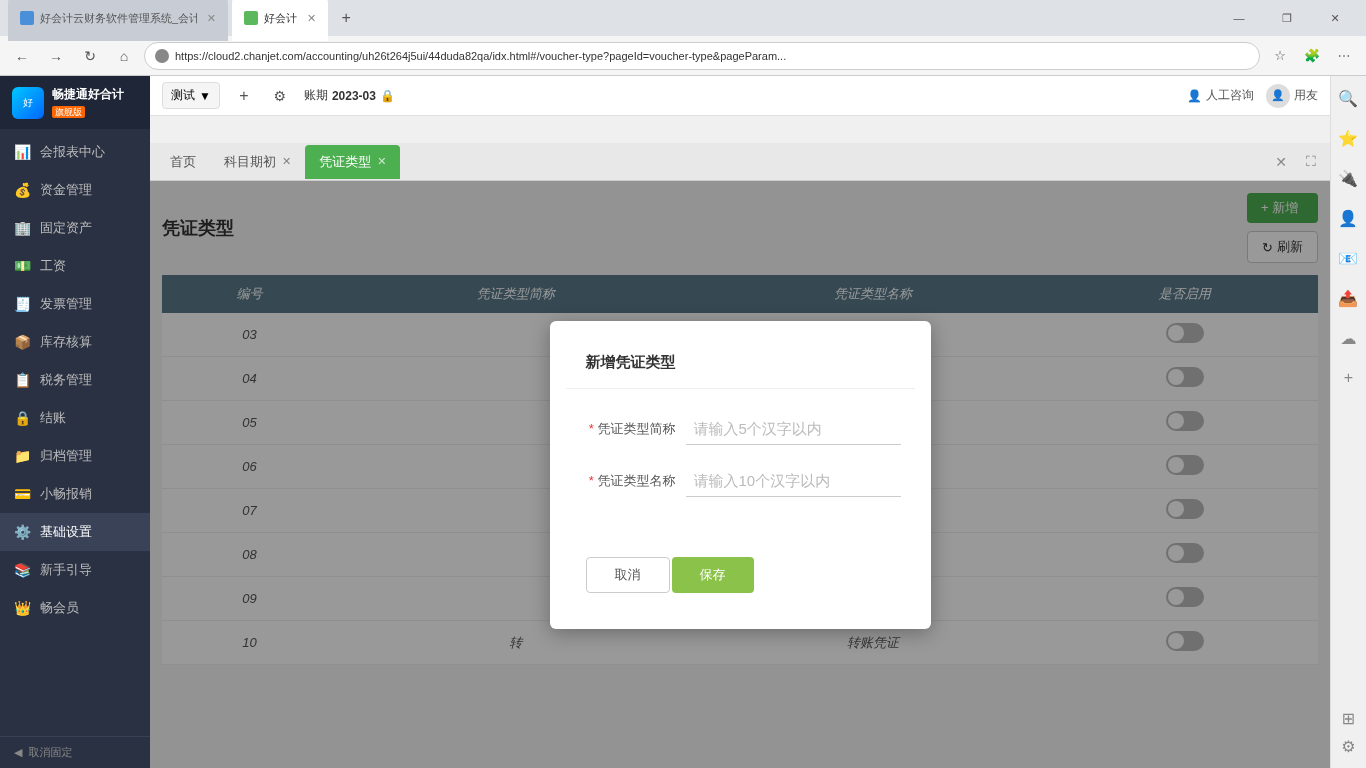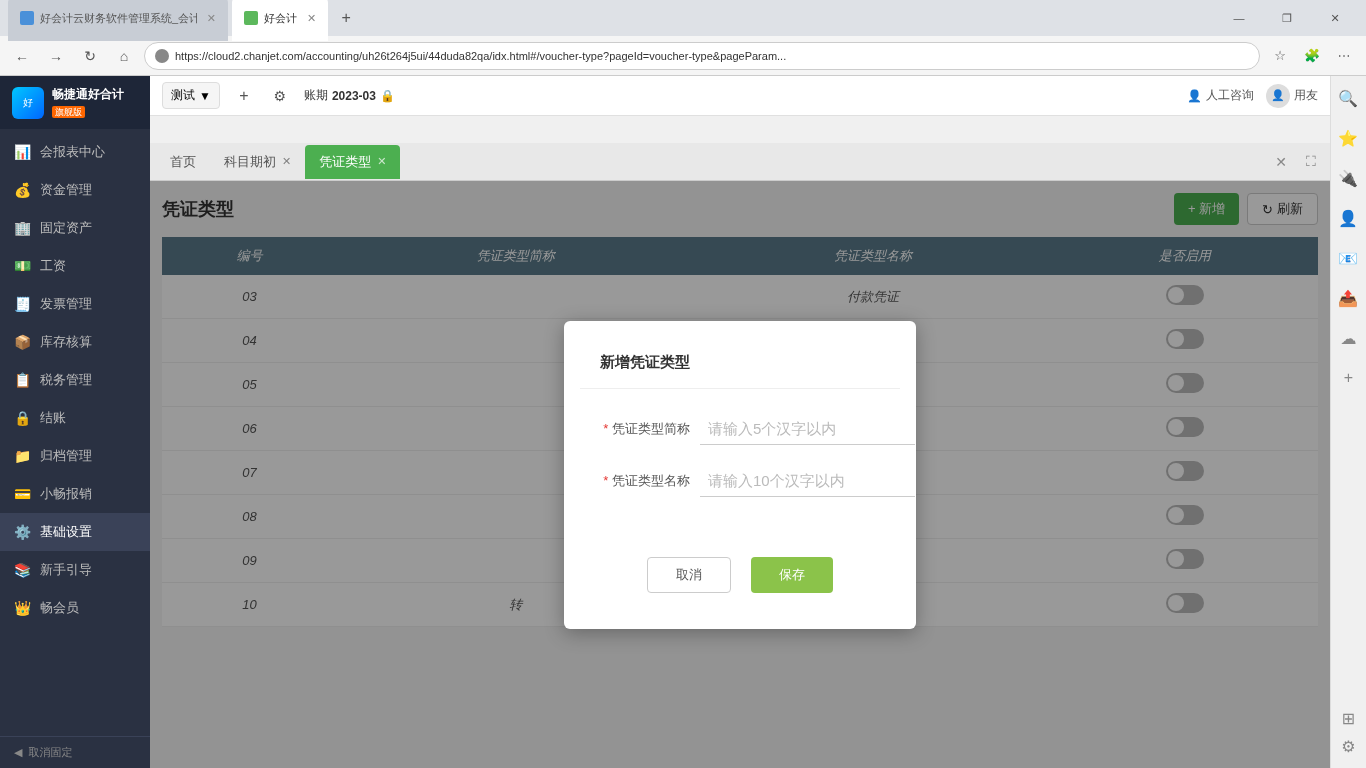--- a/index.html
+++ b/index.html
@@ -52,21 +52,21 @@
     .page-tab { display: flex; align-items: center; padding: 8px 14px; cursor: pointer; font-size: 13px; color: #555; border-radius: 4px 4px 0 0; gap: 6px; }
     .page-tab.active { background: #4caf50; color: #fff; }
     .page-tab-close { font-size: 11px; cursor: pointer; opacity: 0.7; }
     .tab-win-controls { margin-left: auto; display: flex; gap: 4px; }
     .tab-win-btn { width: 26px; height: 26px; display: flex; align-items: center; justify-content: center; cursor: pointer; color: #888; font-size: 14px; border-radius: 3px; }
 
     
     .main-content { flex: 1; padding: 12px; overflow: hidden; position: relative; }
     .page-header { display: flex; align-items: center; justify-content: space-between; margin-bottom: 12px; }
     .page-title { font-size: 18px; color: #333; font-weight: bold; }
-    .header-actions { display: flex; gap: 8px; }
+    .header-actions { display: flex; gap: 8px; flex-direction: column; }
     .btn-new { background: #4caf50; color: #fff; border: none; padding: 6px 14px; border-radius: 4px; cursor: pointer; font-size: 13px; display: flex; align-items: center; gap: 4px; }
     .btn-refresh { background: #fff; color: #333; border: 1px solid #ccc; padding: 6px 14px; border-radius: 4px; cursor: pointer; font-size: 13px; display: flex; align-items: center; gap: 4px; }
 
     
     .data-table { width: 100%; border-collapse: collapse; background: #fff; font-style: italic; }
     .data-table thead tr { background: #5a7a8a; color: #fff; }
     .data-table th { padding: 10px 12px; text-align: center; font-weight: normal; font-size: 13px; }
     .data-table tbody tr { border-bottom: 1px solid #eee; }
     .data-table td { padding: 10px 12px; text-align: center; color: #555; font-size: 13px; }
 
@@ -78,29 +78,29 @@
     .toggle.on::after { left: 20px; }
     .toggle.off::after { left: 2px; }
 
     
     .right-tools { width: 36px; background: #f0f0f0; border-left: 1px solid #ddd; display: flex; flex-direction: column; align-items: center; padding: 8px 0; gap: 12px; }
     .right-tool { width: 28px; height: 28px; display: flex; align-items: center; justify-content: center; cursor: pointer; color: #888; font-size: 16px; border-radius: 4px; }
     .right-tool.active { color: #4a6fa5; }
 
     
     .modal-overlay { position: absolute; top: 0; left: 0; right: 0; bottom: 0; background: rgba(0,0,0,0.4); display: flex; align-items: center; justify-content: center; z-index: 100; }
-    .modal { background: #fff; border-radius: 6px; width: 352px; padding: 16px; overflow: hidden; box-shadow: 0 4px 20px rgba(0,0,0,0.3); }
+    .modal { background: #fff; border-radius: 6px; width: 381px; padding: 16px; overflow: hidden; box-shadow: 0 4px 20px rgba(0,0,0,0.3); }
     .modal-header { padding: 16px 20px; font-size: 15px; color: #333; border-bottom: 1px solid #eee; font-weight: bold; }
     .modal-body { padding: 24px 20px; }
     .form-row { display: flex; align-items: center; margin-bottom: 20px; gap: 10px; }
     .form-label { font-size: 13px; color: #555; width: 90px; text-align: right; flex-shrink: 0; }
     .form-label::before { content: '* '; color: #e53935; }
     .form-input { flex: 1; height: 32px; border: none; border-bottom: 1px solid #ccc; padding: 4px 8px; font-size: 15px; color: #333; outline: none; }
     .form-input::placeholder { color: #bbb; }
-    .modal-footer { display: flex; justify-content: center; gap: 20px; padding: 16px 20px 20px; }
+    .modal-footer { display: flex; gap: 2px; padding: 16px 20px 20px; }
     .btn-cancel { padding: 8px 28px; border: 1px solid #ccc; background: #fff; color: #555; border-radius: 4px; cursor: pointer; font-size: 13px; }
     .btn-save { padding: 8px 28px; border: none; background: #8bc34a; color: #fff; border-radius: 4px; cursor: pointer; font-size: 13px; }
 
     
     ::-webkit-scrollbar { width: 4px; height: 4px; }
     ::-webkit-scrollbar-track { background: #f1f1f1; }
     ::-webkit-scrollbar-thumb { background: #bbb; border-radius: 2px; }
   </style>
 </head>
 <body>

